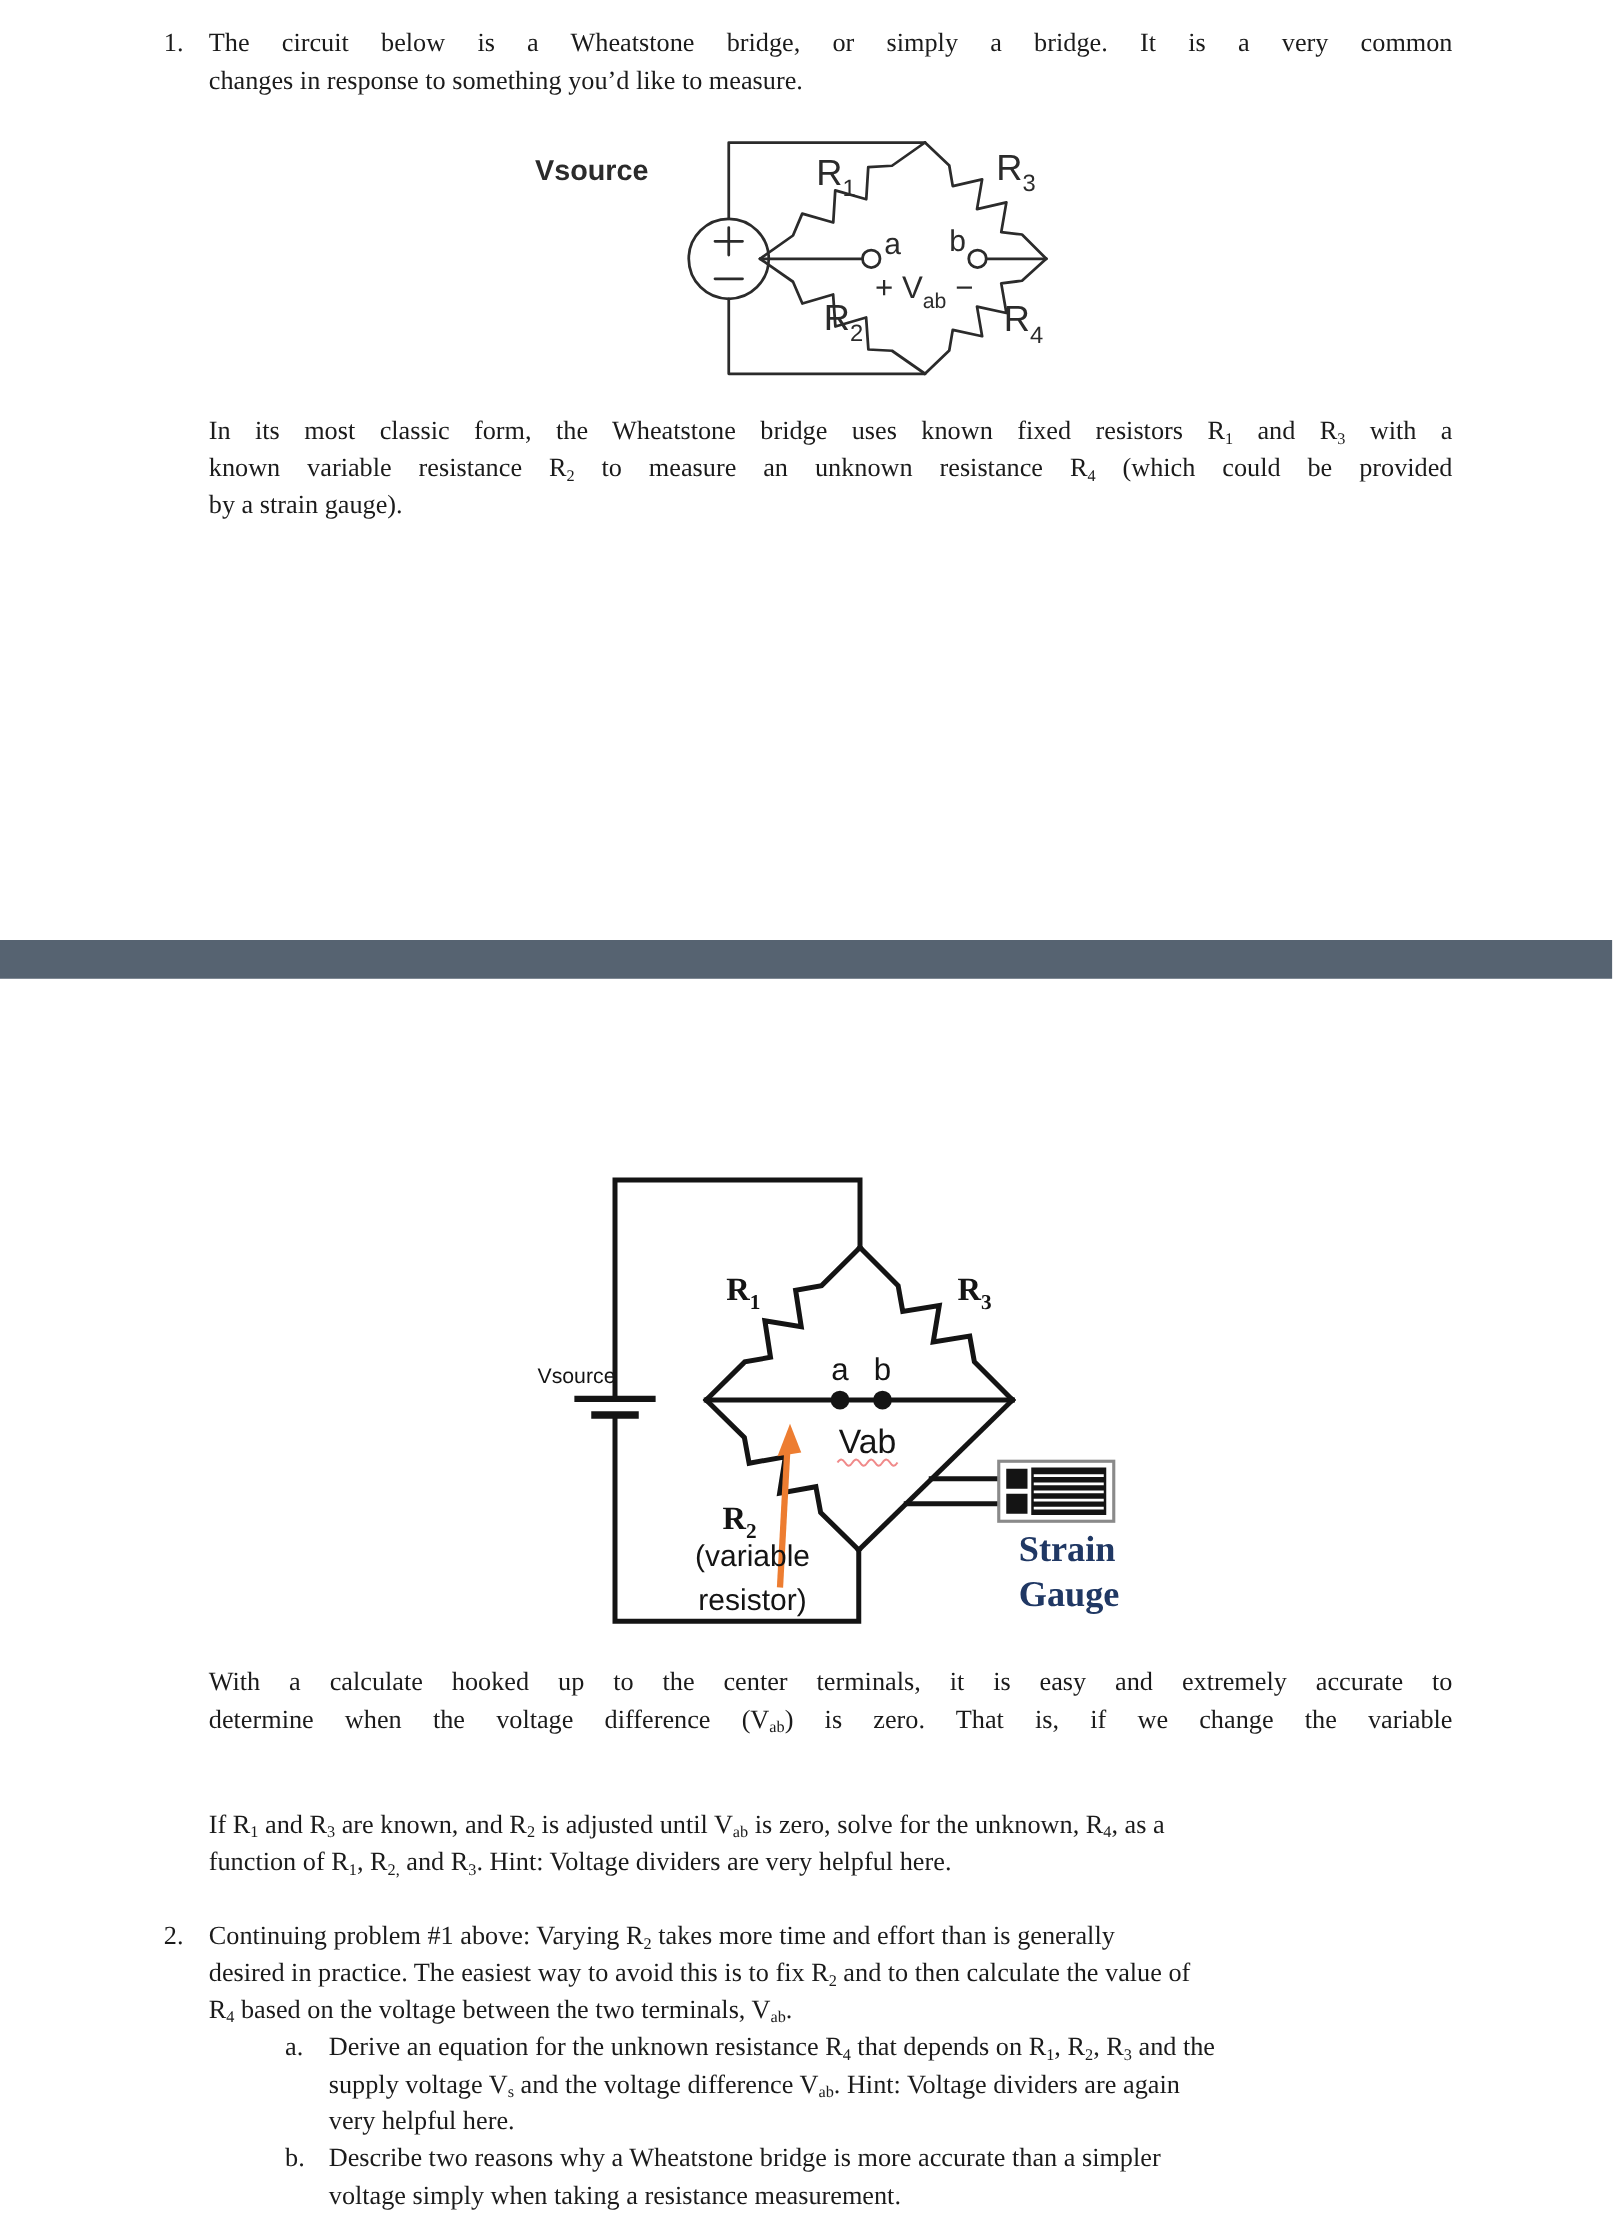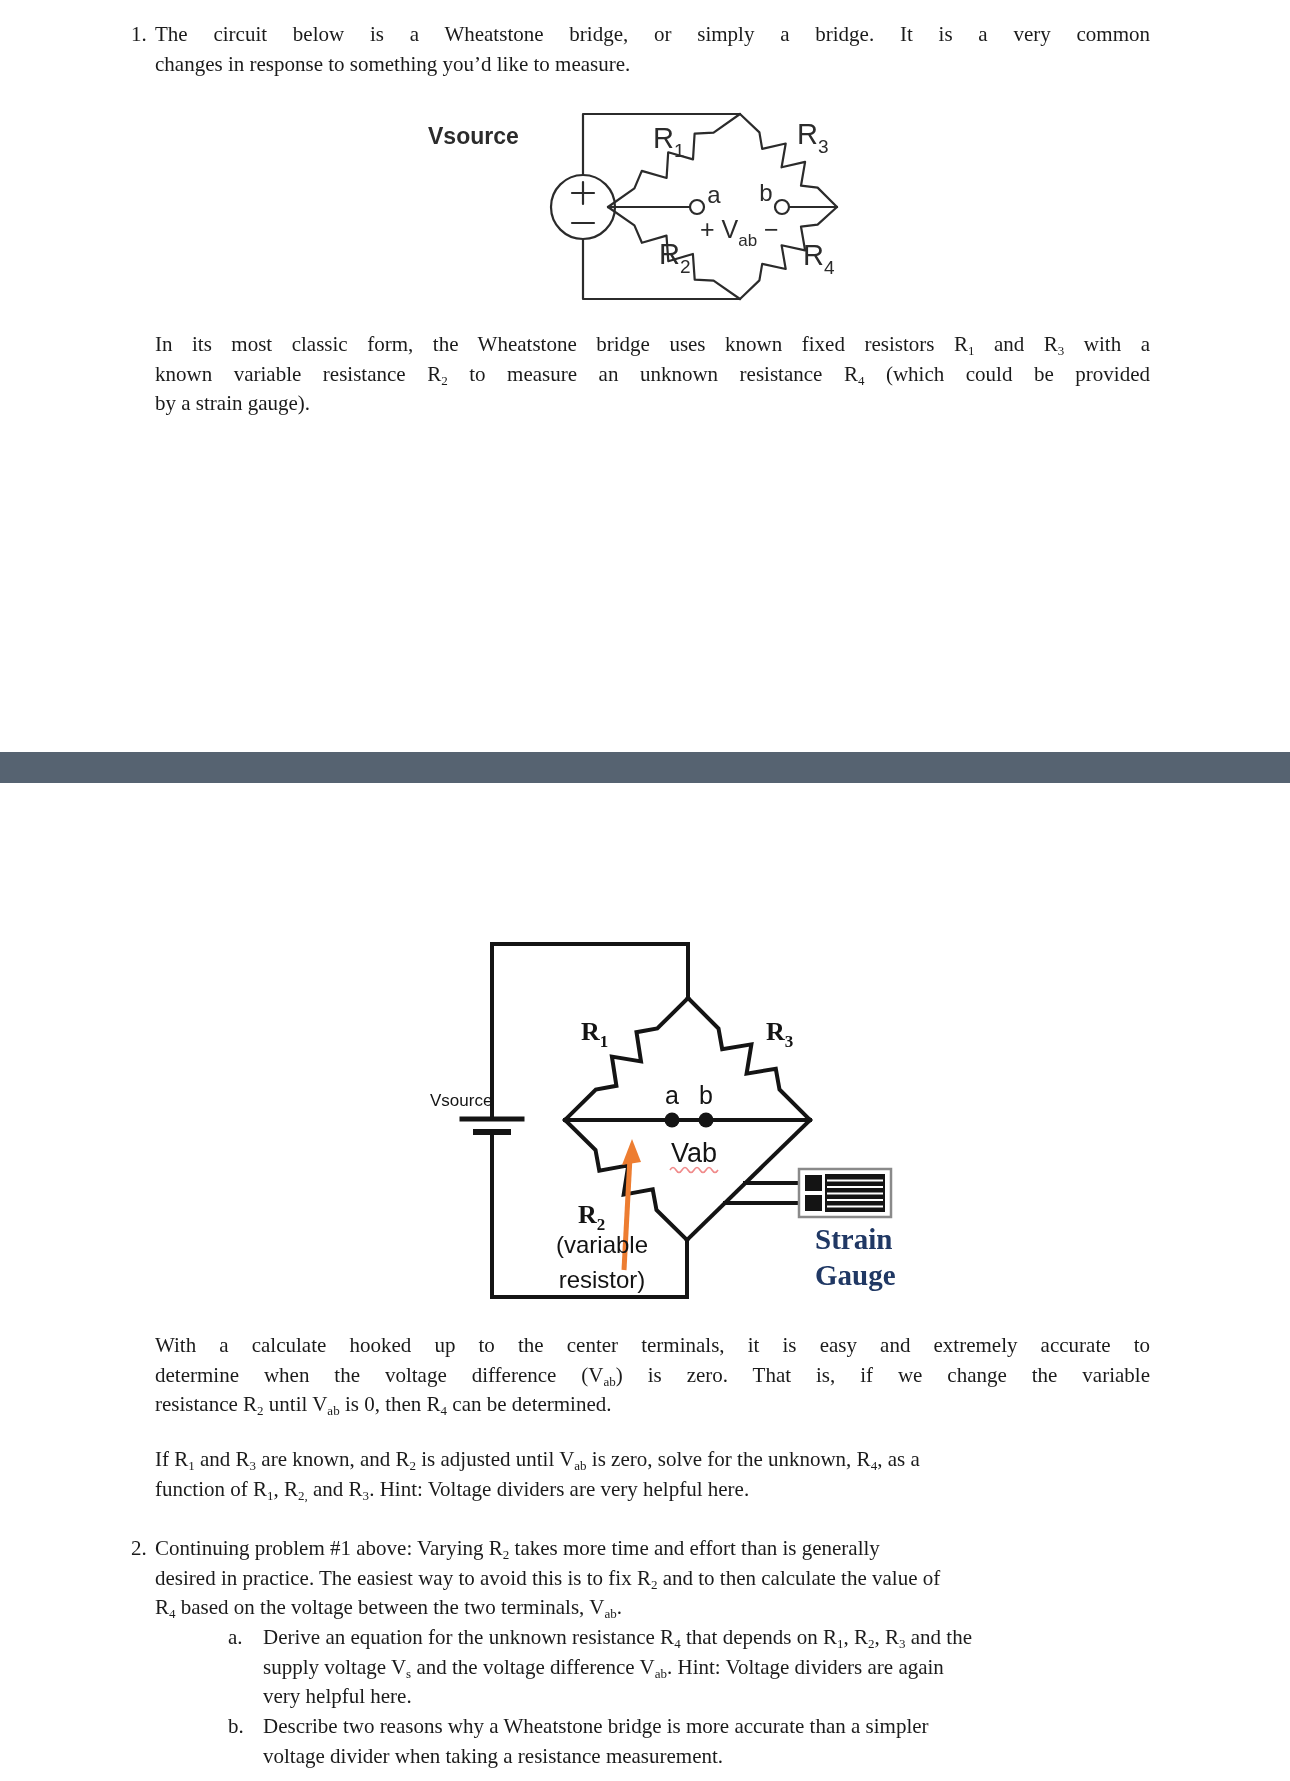--- a/index.html
+++ b/index.html
@@ -1,20 +1,20 @@
 <!DOCTYPE html>
 <html><head>
 <meta charset="utf-8">
 <style>
   html,body{margin:0;padding:0;background:#ffffff;}
   .page{position:relative;width:1290px;height:1781px;background:#fff;overflow:hidden;
         font-family:"Liberation Serif",serif;font-size:21px;color:#1b1b1b;}
   .para{position:absolute;left:131px;width:1031px;line-height:29.6px;}
   .para .marker{position:absolute;left:0;top:0;}
-  .para .lines{margin-left:24px;width:995px;}
+  .para .lines{margin-left:36px;width:995px;}
   .para.sub .marker{left:97px;}
   .para.sub .lines{margin-left:132px;width:880px;}
   .tline{white-space:normal;}
   .jfull{text-align:justify;text-align-last:justify;}
   .nojust .tline{white-space:nowrap;}
   sub{font-size:0.62em;vertical-align:-0.3em;line-height:0;}
   .separator{position:absolute;left:0;top:752px;width:1290px;height:31px;}
   .figure{position:absolute;}
   #fig1{left:420px;top:100px;}
   #fig2{left:378px;top:915px;}
@@ -125,21 +125,20 @@
     <g fill="#203864">
       <text class="serifb" x="437" y="334" font-size="29">Strain</text>
       <text class="serifb" x="437" y="370" font-size="29">Gauge</text>
     </g>
   </svg>
 
   <div class="para" style="top:1331px">
     <div class="lines">
         <div class="tline jfull">With a calculate hooked up to the center terminals, it is easy and extremely accurate to</div>
         <div class="tline jfull">determine when the voltage difference (V<sub>ab</sub>) is zero. That is, if we change the variable</div>
-        <div class="tline">resistance R<sub>2</sub> until V<sub>ab</sub> is 0, then R<sub>4</sub> can be determined.</div>
       </div>
   </div>
 
   <div class="para nojust" style="top:1445px">
     <div class="lines">
         <div class="tline">If R<sub>1</sub> and R<sub>3</sub> are known, and R<sub>2</sub> is adjusted until V<sub>ab</sub> is zero, solve for the unknown, R<sub>4</sub>, as a</div>
         <div class="tline">function of R<sub>1</sub>, R<sub>2,</sub> and R<sub>3</sub>.  Hint:  Voltage dividers are very helpful here.</div>
       </div>
   </div>
 
@@ -158,17 +157,17 @@
         <div class="tline">Derive an equation for the unknown resistance R<sub>4</sub> that depends on R<sub>1</sub>, R<sub>2</sub>, R<sub>3</sub> and the</div>
         <div class="tline">supply voltage V<sub>s</sub> and the voltage difference V<sub>ab</sub>.  Hint:  Voltage dividers are again</div>
         <div class="tline">very helpful here.</div>
       </div>
   </div>
 
   <div class="para sub nojust" style="top:1712px">
     <span class="marker">b.</span>
     <div class="lines">
         <div class="tline">Describe two reasons why a Wheatstone bridge is more accurate than a simpler</div>
-        <div class="tline">voltage divider when taking a resistance measurement.</div>
+        <div class="tline">voltage simply when taking a resistance measurement.</div>
       </div>
   </div>
 
 </div>
 
 </body></html>

